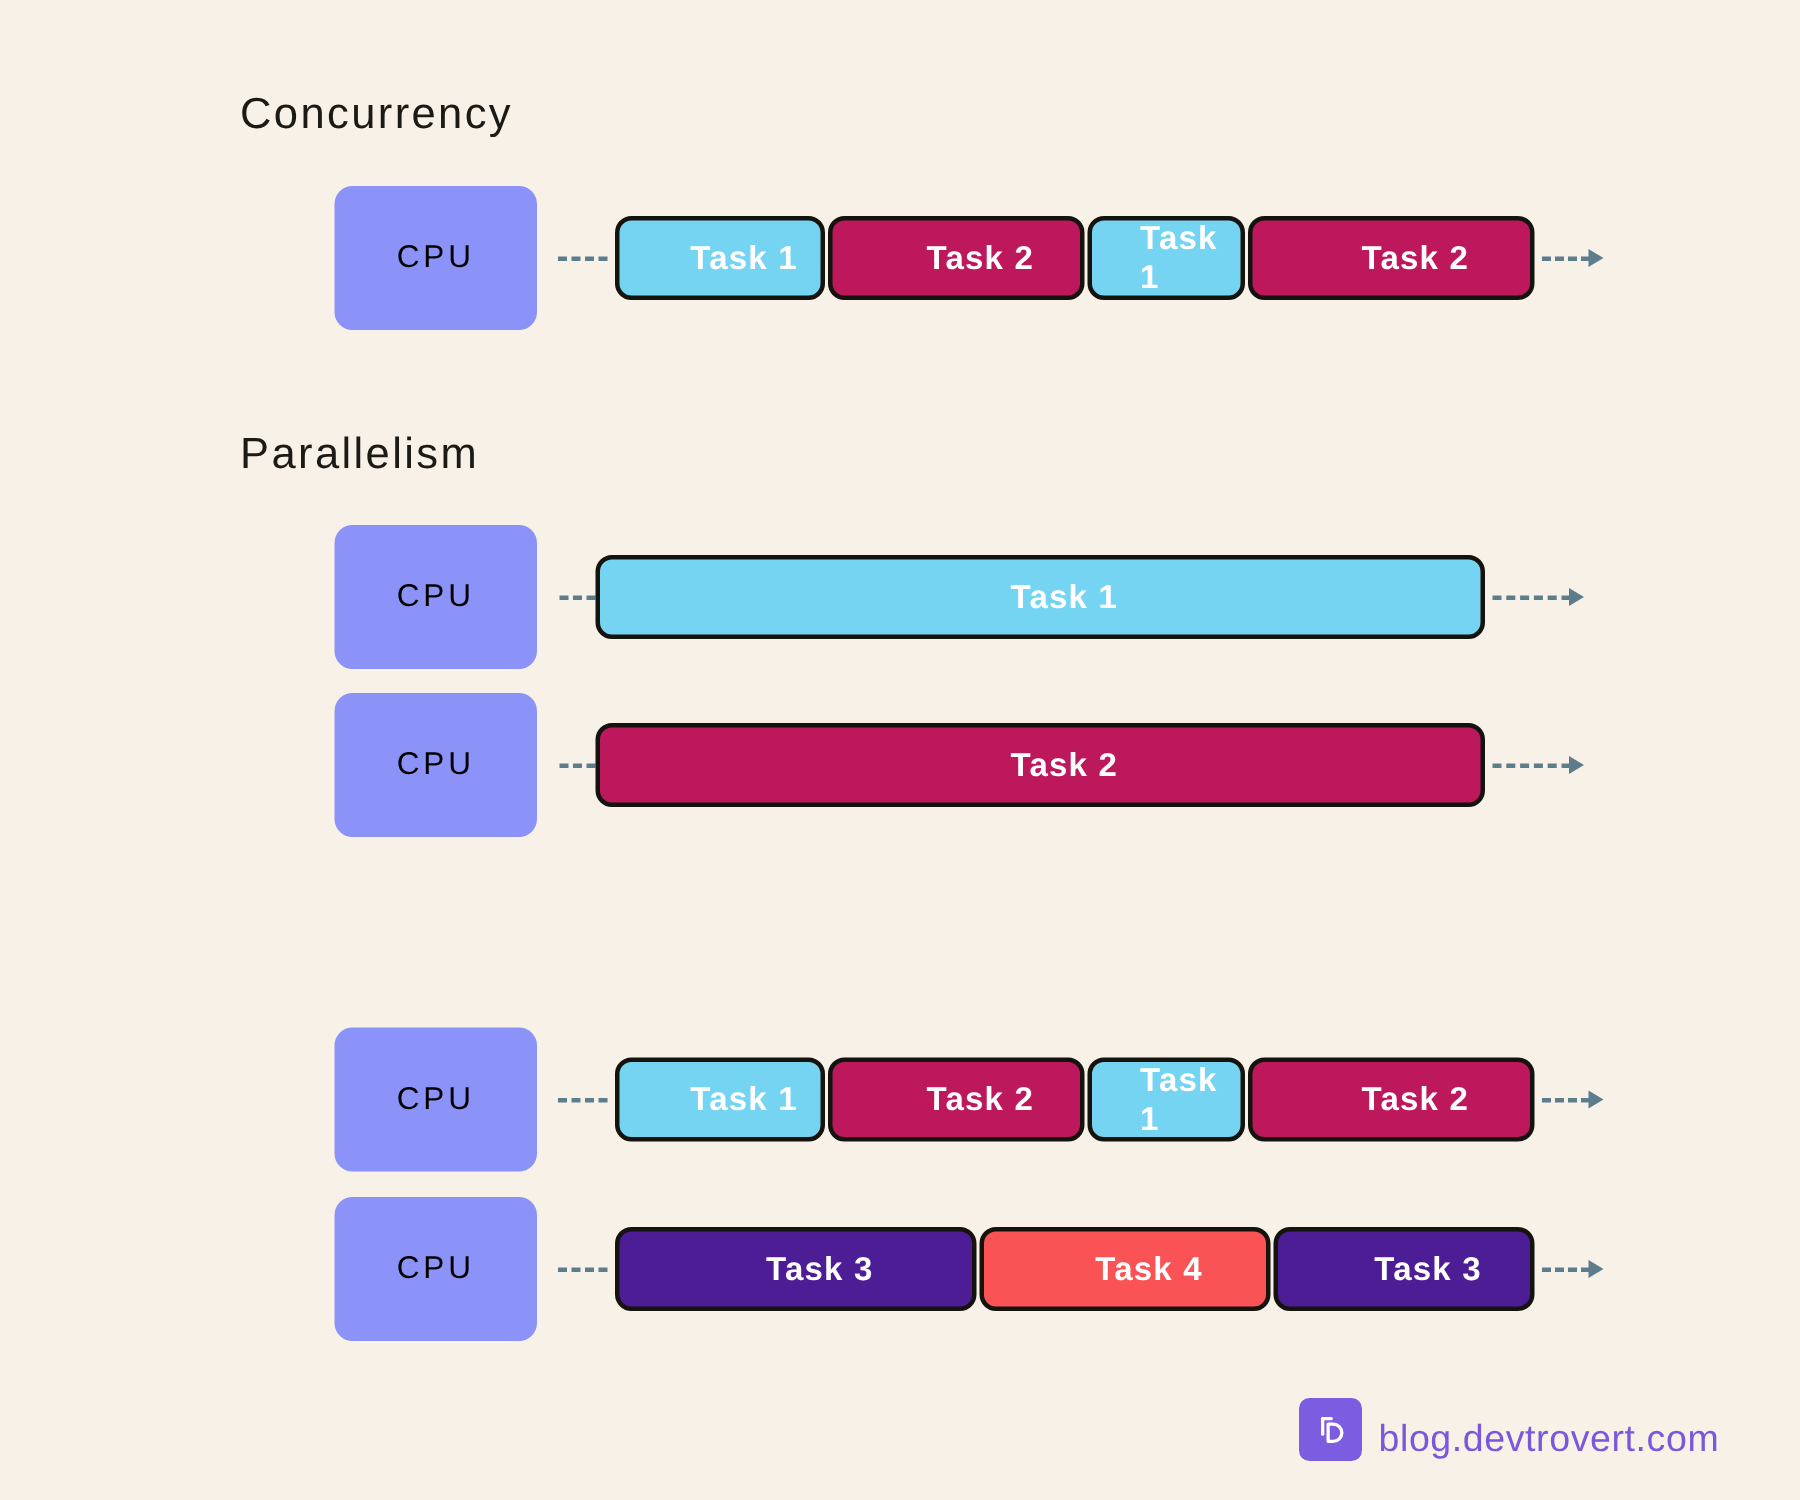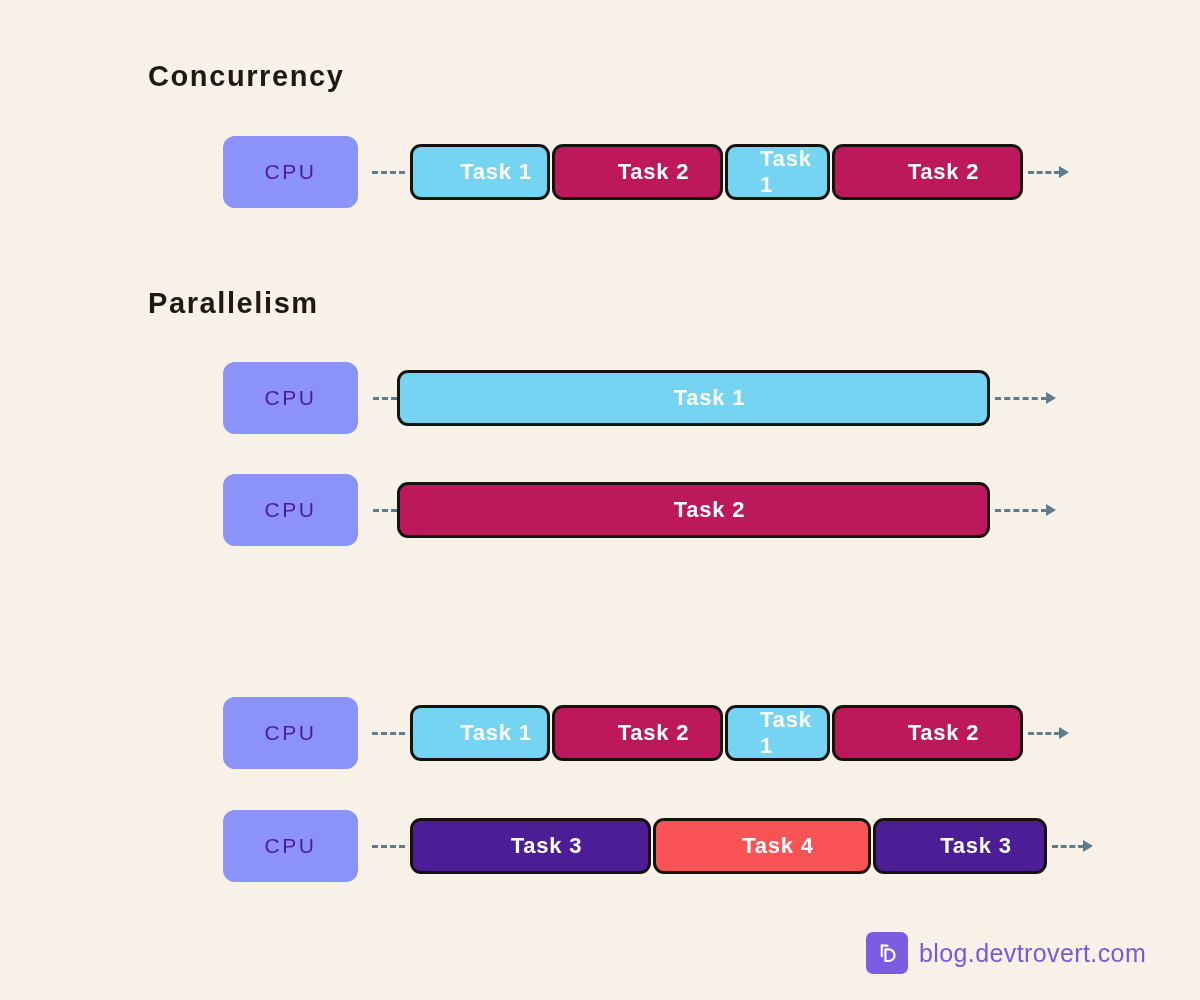--- a/index.html
+++ b/index.html
@@ -6,43 +6,43 @@
   body{
     width:1200px;height:1000px;
     background:#F7F1E8;
     font-family:"Liberation Sans", sans-serif;
     position:relative;
     overflow:hidden;
   }
   .canvas{position:absolute;left:0;top:0;width:1200px;height:1000px;}
 
   .title{
-    position:absolute;left:148px;
-    font-size:29px;font-weight:700;letter-spacing:1.6px;
+    position:absolute;left:160px;
+    font-size:29px;font-weight:400;letter-spacing:1.6px;
     color:#1C1A15;
   }
   #title-1{top:60px}
   #title-2{top:287px}
   #title-3{top:622px}
 
   .row{
     position:absolute;left:223px;height:76px;
     display:flex;align-items:center;
   }
   #row-1{top:134px}
   #row-2{top:360px}
   #row-3{top:472px}
   #row-4{top:695px}
   #row-5{top:808px}
 
   .cpu{
-    width:135px;height:72px;flex:0 0 auto;
+    width:135px;height:96px;flex:0 0 auto;
     background:#8B92F8;border-radius:12px;
     display:flex;align-items:center;justify-content:center;
-    color:#4c1d95;font-size:21px;font-weight:400;letter-spacing:2.5px;
+    color:#000000;font-size:21px;font-weight:400;letter-spacing:2.5px;
   }
 
   .connector{
     flex:0 0 auto;width:33px;height:0;
     border-top:3px dashed #5E7D8C;
     margin-left:14px;margin-right:5px;
   }
   .connector.long{width:24px;margin-left:15px;margin-right:0;}
 
   .bar{display:flex;align-items:center;flex:0 0 auto;}
@@ -69,21 +69,21 @@
   .arrow::after{
     content:"";position:absolute;right:-9px;top:-8px;
     width:0;height:0;
     border-left:10px solid #5E7D8C;
     border-top:6px solid transparent;
     border-bottom:6px solid transparent;
   }
 
   .brand{
     position:absolute;left:866px;top:932px;
-    display:flex;align-items:center;gap:11px;
+    display:flex;align-items:flex-end;gap:11px;
   }
   .logo-box{
     width:42px;height:42px;border-radius:7px;
     background:#7C5CE0;
     display:flex;align-items:center;justify-content:center;
   }
   .brand-text{
     font-size:25px;font-weight:500;letter-spacing:0.4px;
     color:#7A57DB;
   }
@@ -138,21 +138,21 @@
       <div class="task orange" style="width:191px">Task 2</div>
     </div>
     <div class="arrow short"></div>
   </div>
 
   <div class="row" id="row-5">
     <div class="cpu">CPU</div>
     <div class="connector"></div>
     <div class="bar">
       <div class="task green" style="width:241px">Task 3</div>
-      <div class="task red" style="width:218px">Task 4</div>
+      <div class="task red" style="width:194px">Task 4</div>
       <div class="task green" style="width:174px">Task 3</div>
     </div>
     <div class="arrow short"></div>
   </div>
 
   <div class="brand">
     <div class="logo-box">
       <svg width="27" height="27" viewBox="0 0 26 26" fill="none" stroke="#FFFFFF" stroke-width="2.1" stroke-linecap="round">
         <path d="M7.5 5.5 V15.5"></path>
         <path d="M7.5 5.5 H13"></path>

